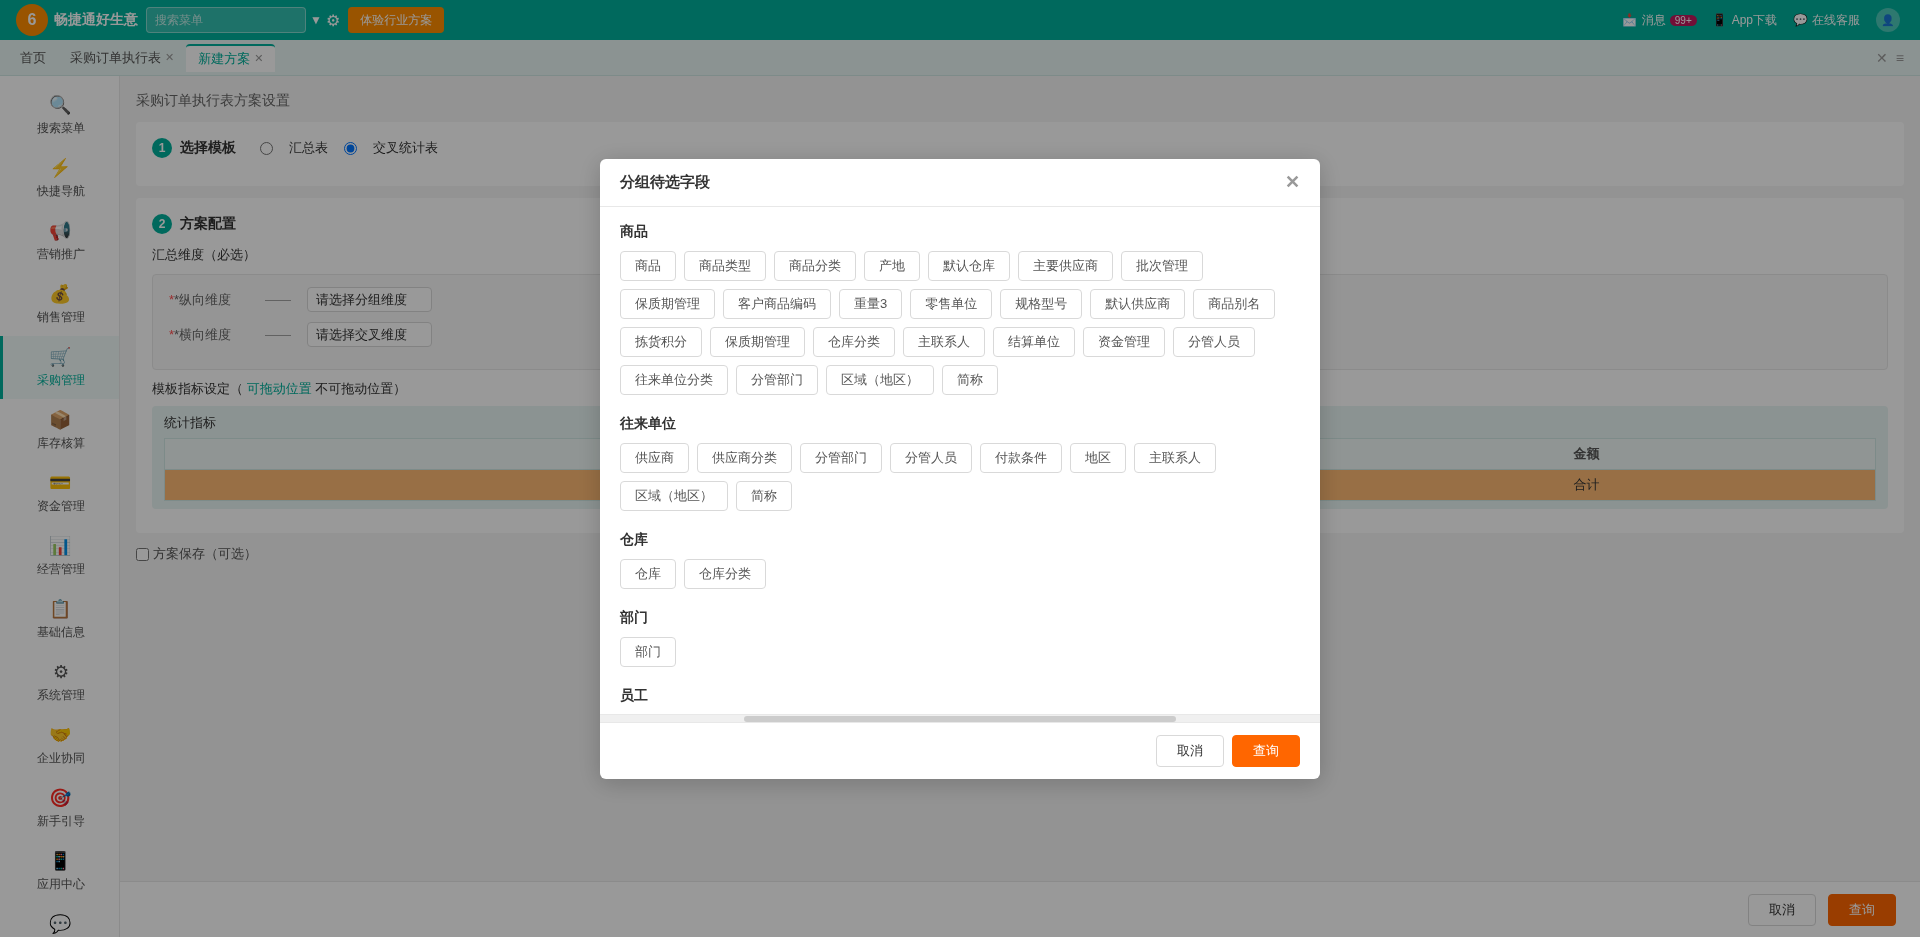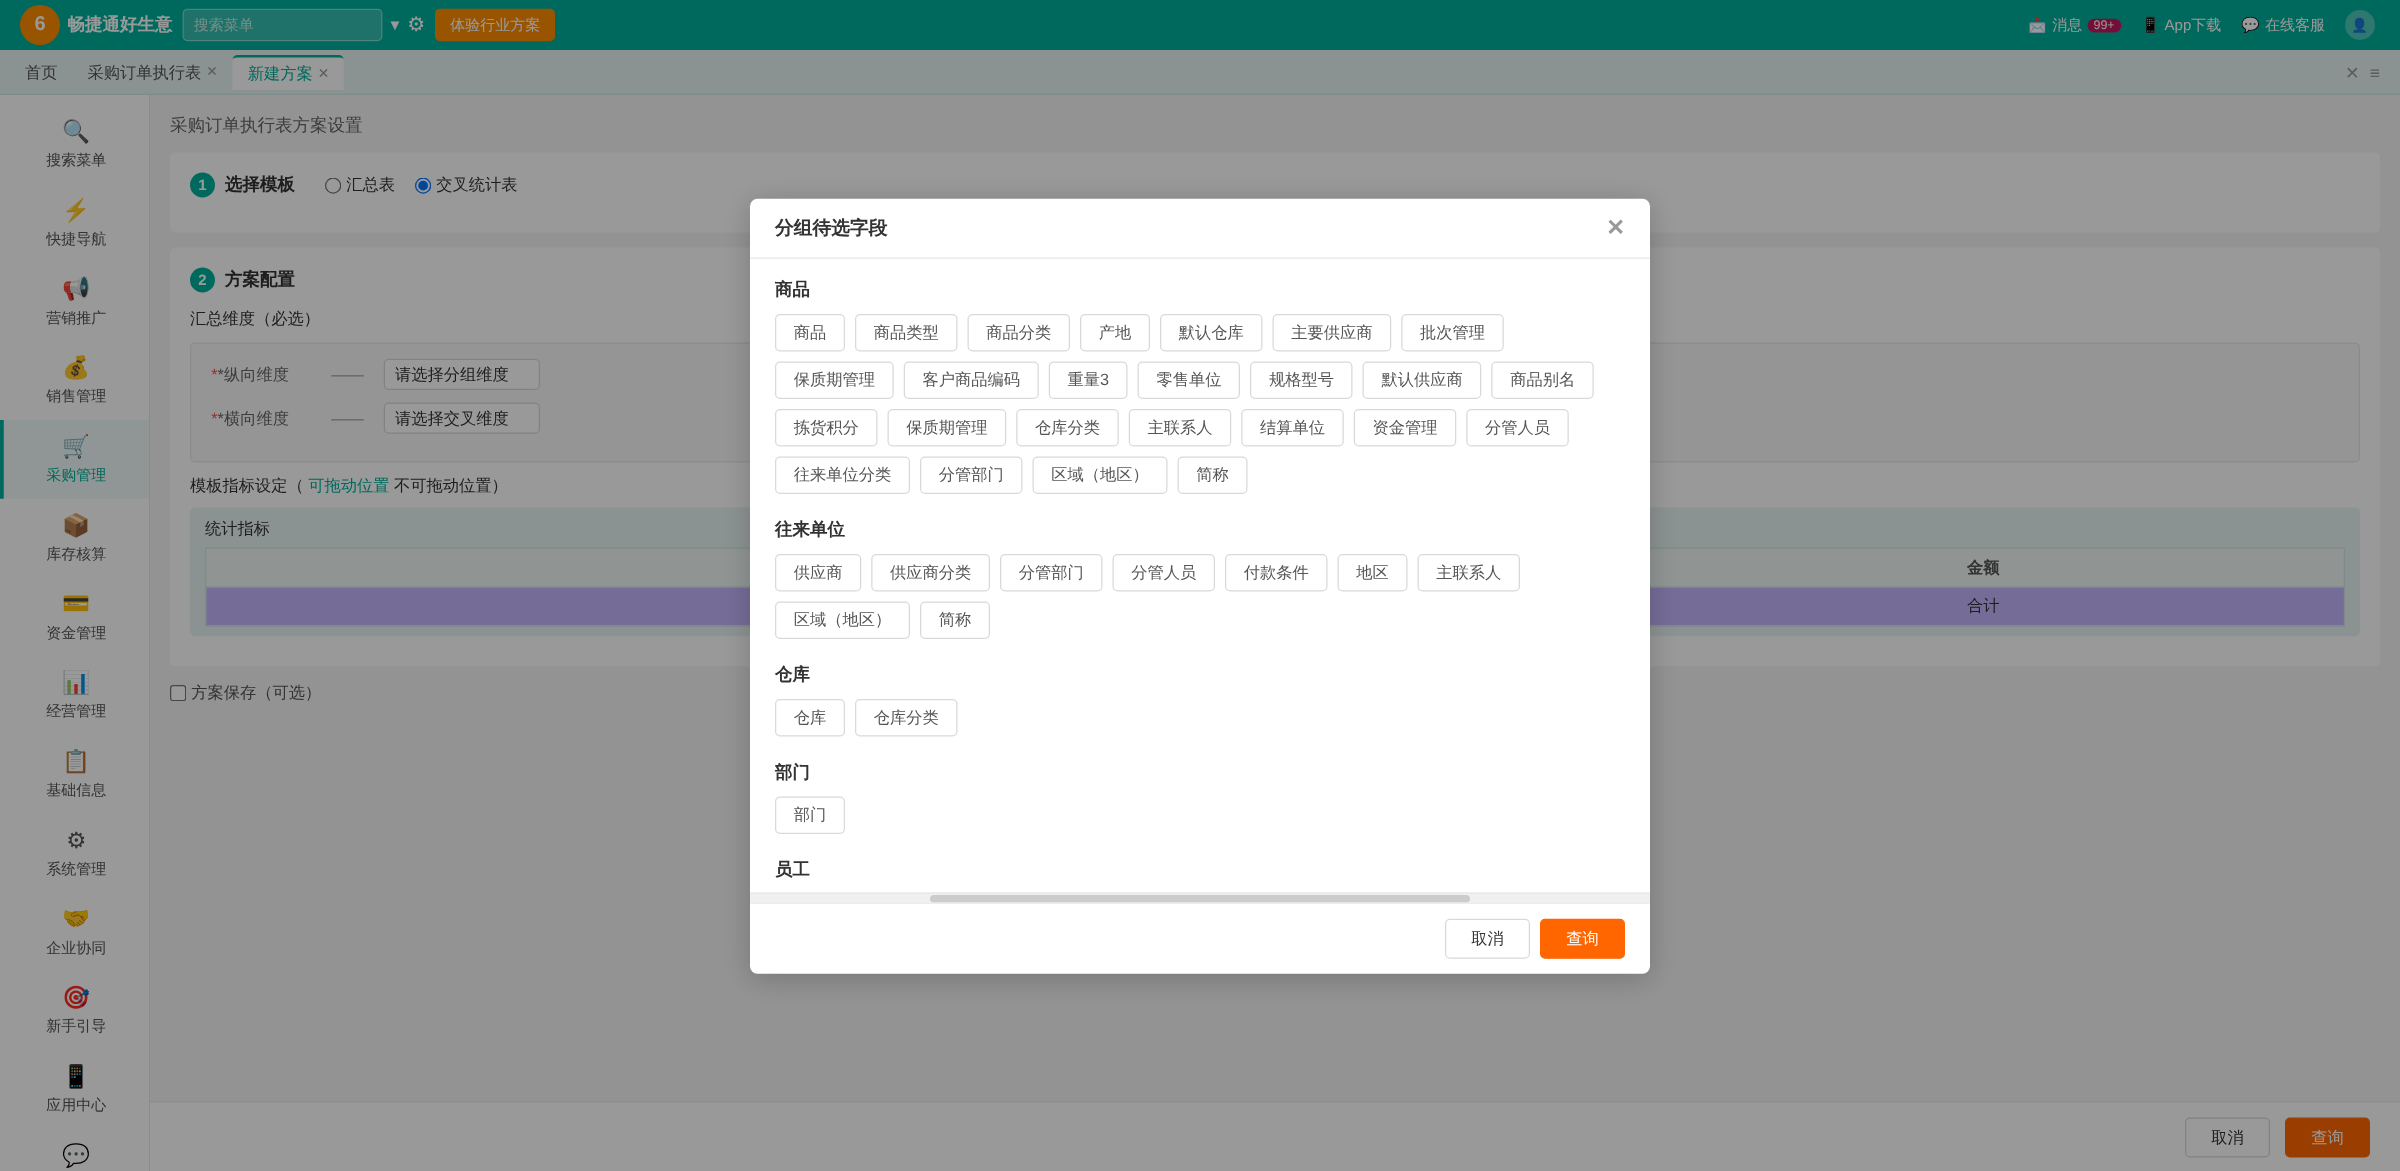--- a/index.html
+++ b/index.html
@@ -180,21 +180,21 @@
       width: 20px; height: 20px;
       background: #00b09b;
       color: white;
       border-radius: 50%;
       display: flex; align-items: center; justify-content: center;
       font-size: 12px;
       font-weight: bold;
     }
     .step-title { font-size: 14px; font-weight: bold; color: #333; }
     .radio-group { display: flex; align-items: center; gap: 16px; }
-    .radio-label { display: flex; align-items: center; gap: 4px; font-size: 13px; cursor: pointer; }
+    .radio-label { display: flex; align-items: center; gap: 16px; font-size: 13px; cursor: pointer; }
 
     
     .overlay {
       position: fixed;
       top: 0; left: 0; right: 0; bottom: 0;
       background: rgba(0,0,0,0.4);
       display: flex;
       align-items: center;
       justify-content: center;
       z-index: 1000;
@@ -306,21 +306,21 @@
       border-radius: 4px;
       margin-bottom: 8px;
     }
     .stat-title { font-size: 13px; color: #333; margin-bottom: 6px; }
     .stat-table { width: 100%; border-collapse: collapse; }
     .stat-table th, .stat-table td {
       border: 1px solid #d0e8e4;
       padding: 6px 12px;
       text-align: center;
       font-size: 13px;
-      background: #c4b5fd;
+      background: #fdba74;
     }
     .stat-table th { background: #f0f9f7; color: #555; }
 
     .hint-text {
       font-size: 12px;
       color: #999;
       line-height: 1.8;
     }
 
     .checkbox-label {

